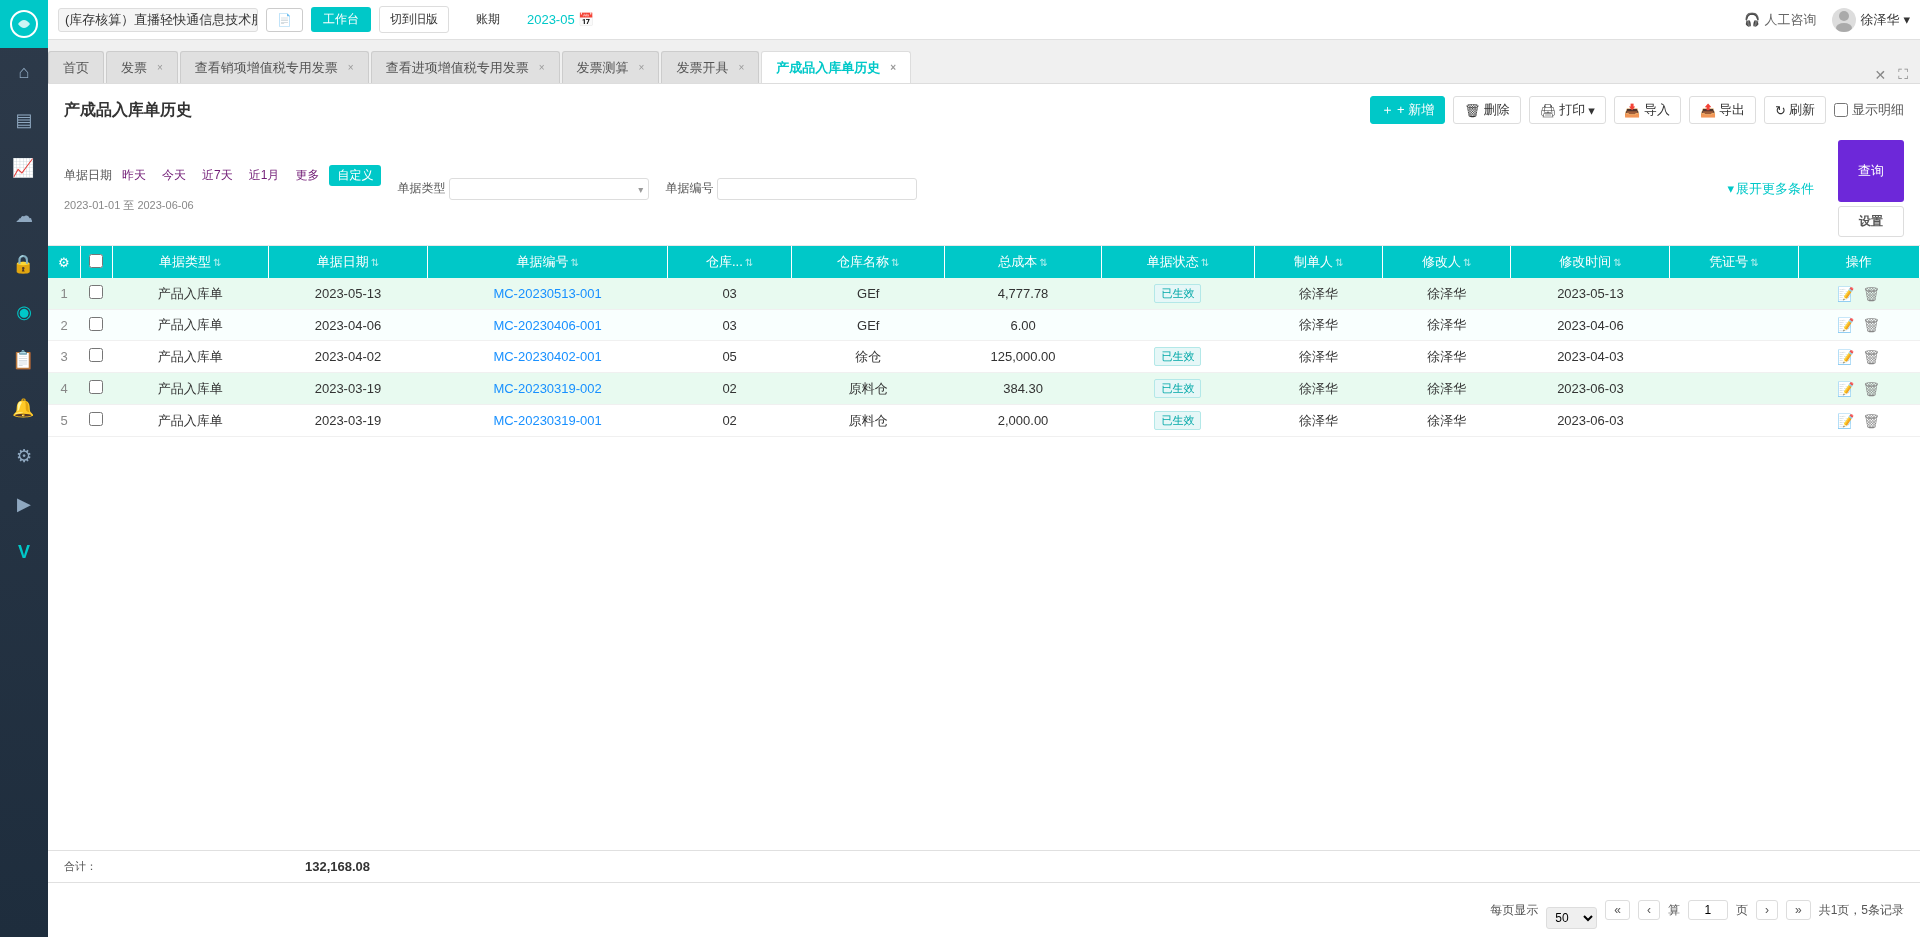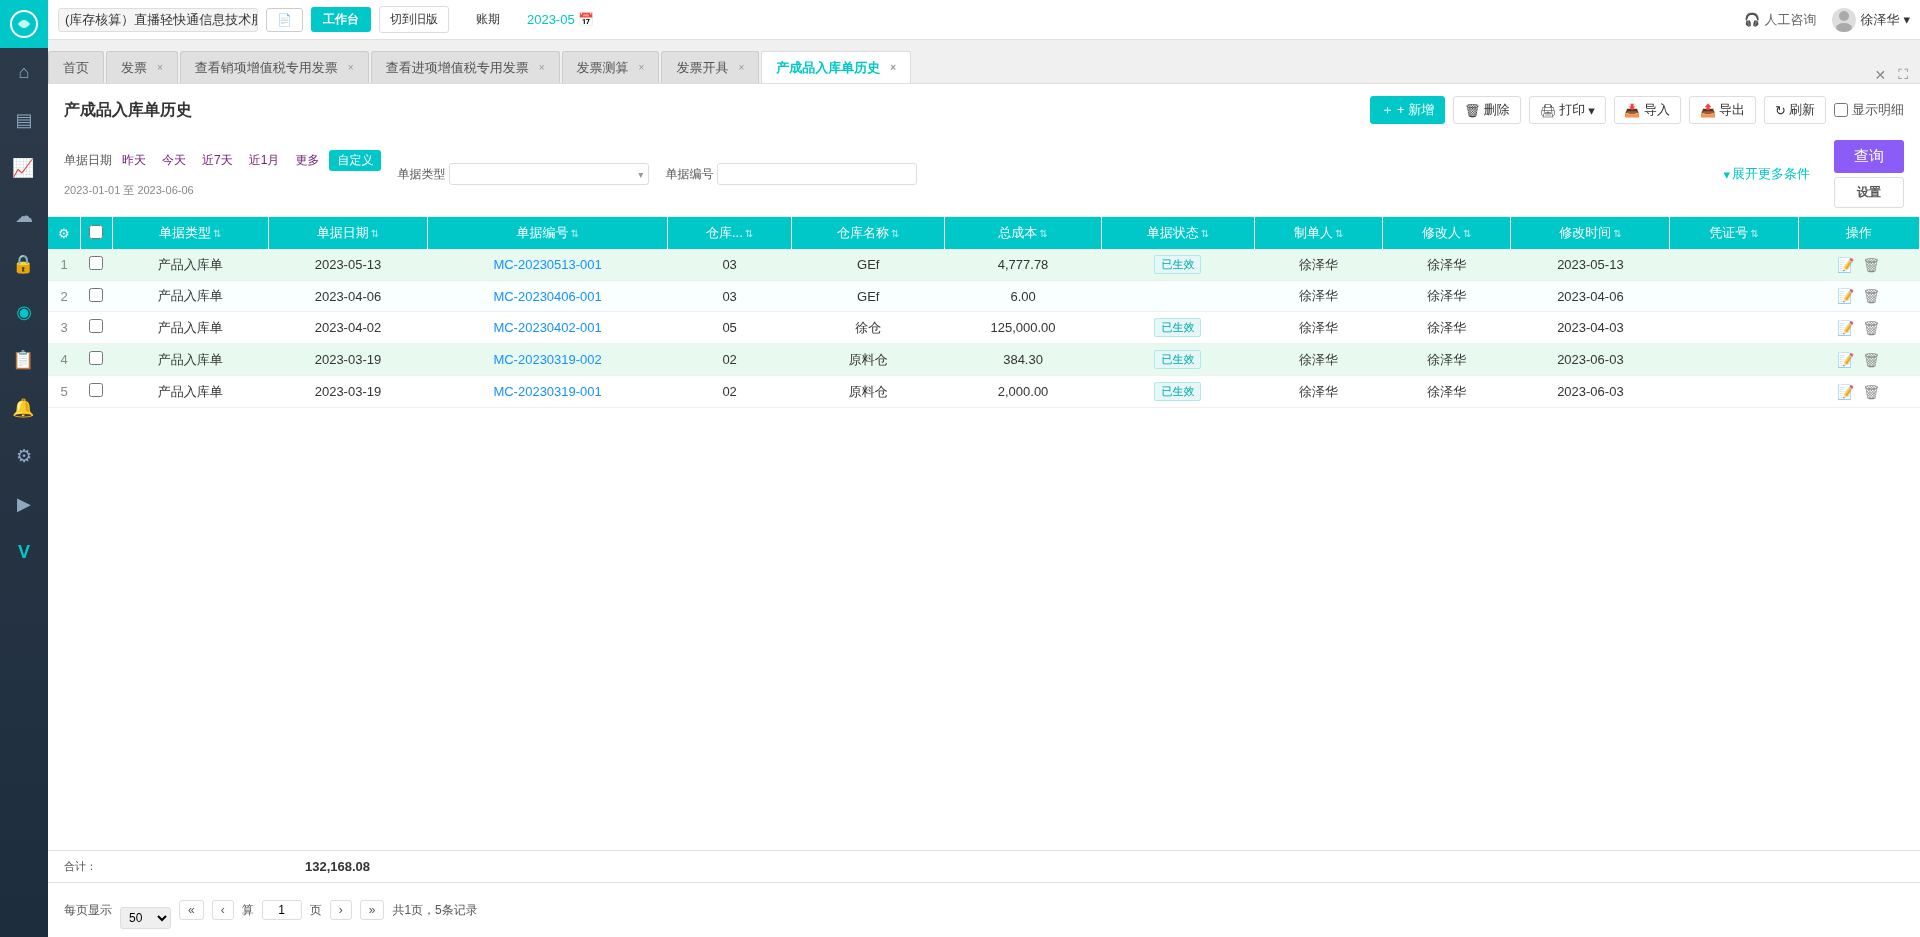--- a/index.html
+++ b/index.html
@@ -13,21 +13,21 @@
     .sidebar-item.active { color: #00c8c8; }
     .sidebar-icon { font-size: 18px; }
 
     
     .main { flex: 1; display: flex; flex-direction: column; overflow: hidden; }
 
     
     .topbar { height: 40px; background: #fff; border-bottom: 1px solid #e0e0e0; display: flex; align-items: center; padding: 0 10px; justify-content: space-between; flex-shrink: 0; }
     .topbar-left { display: flex; align-items: center; gap: 8px; }
     .company-select { display: flex; align-items: center; gap: 4px; font-size: 12px; color: #333; background: #f5f5f5; border: 1px solid #ddd; border-radius: 3px; padding: 2px 6px; cursor: pointer; max-width: 200px; overflow: hidden; white-space: nowrap; text-overflow: ellipsis; }
-    .topbar-btn { background: #00c8c8; color: #fff; border: none; border-radius: 3px; padding: 4px 12px; cursor: pointer; font-size: 12px; font-weight: bold; }
+    .topbar-btn { background: #00c8c8; color: #fff; border: none; border-radius: 3px; padding: 4px 12px; cursor: pointer; font-size: 12px; }
     .topbar-btn-outline { background: #fff; color: #333; border: 1px solid #ddd; border-radius: 3px; padding: 4px 10px; cursor: pointer; font-size: 12px; }
     .account-period { font-size: 12px; color: #333; margin-left: 19px; }
     .topbar-right { display: flex; align-items: center; gap: 16px; }
     .user-service { font-size: 12px; color: #666; display: flex; align-items: center; gap: 4px; cursor: pointer; }
     .user-name { font-size: 12px; color: #333; display: flex; align-items: center; gap: 4px; cursor: pointer; }
 
     
     .tabbar { height: 44px; background: #f0f0f0; display: flex; align-items: flex-end; padding: 0 0 0 0; flex-shrink: 0; border-bottom: 1px solid #ddd; }
     .tab { height: 32px; padding: 0 14px; display: flex; align-items: center; gap: 6px; cursor: pointer; font-size: 12px; color: #555; background: #e0e0e0; border: 1px solid #ccc; border-bottom: none; border-radius: 3px 3px 0 0; margin-right: 2px; white-space: nowrap; }
     .tab.active { background: #fff; color: #00c8c8; border-color: #ddd; font-weight: bold; }
@@ -50,21 +50,21 @@
     .filter-row { display: flex; align-items: center; gap: 16px; flex-wrap: wrap; }
     .filter-label { color: #555; font-size: 12px; white-space: nowrap; }
     .filter-date-btns { display: flex; align-items: center; gap: 4px; }
     .date-btn { padding: 2px 6px; border: none; background: none; cursor: pointer; font-size: 12px; color: #701a75; }
     .date-btn.custom { background: #00c8c8; color: #fff; border-radius: 3px; padding: 2px 8px; }
     .filter-date-range { font-size: 11px; color: #888; margin-top: 12px; }
     .filter-select { display: flex; align-items: center; gap: 4px; }
     .select-control { border: 1px solid #ddd; border-radius: 3px; padding: 3px 24px 3px 8px; font-size: 12px; color: #333; background: #fff; cursor: pointer; position: relative; min-width: 200px; appearance: none; }
     .filter-input { border: 1px solid #ddd; border-radius: 3px; padding: 3px 8px; font-size: 12px; color: #333; min-width: 200px; }
     .filter-expand { display: flex; align-items: center; gap: 2px; cursor: pointer; color: #00c8c8; font-size: 12px; margin-left: auto; }
-    .query-btn { background: #8b5cf6; color: #fff; border: none; border-radius: 3px; padding: 7px 20px; cursor: pointer; font-size: 15px; }
+    .query-btn { background: #6d28d9; color: #fff; border: none; border-radius: 3px; padding: 22px 20px; cursor: pointer; font-size: 13px; }
     .set-btn { background: #fff; color: #555; border: 1px solid #ddd; border-radius: 3px; padding: 6px 12px; cursor: pointer; font-size: 12px; font-weight: bold; }
     .filter-actions-col { display: flex; flex-direction: column; gap: 4px; margin-left: 8px; }
 
     
     .table-container { flex: 1; overflow: auto; padding: 0; }
     table { width: 100%; border-collapse: collapse; font-size: 12px; }
     thead tr { background: #00c8c8; color: #fff; }
     thead th { padding: 7px 8px; text-align: center; white-space: nowrap; border-right: 1px solid rgba(255,255,255,0.2); font-weight: normal; position: relative; }
     thead th .sort-icon { font-size: 10px; margin-left: 2px; opacity: 0.7; }
     tbody tr { border-bottom: 1px solid #f0f0f0; }
@@ -77,21 +77,21 @@
     .row-num { color: #888; }
     .checkbox { width: 14px; height: 14px; cursor: pointer; }
     .op-btn { background: none; border: none; cursor: pointer; color: #888; font-size: 14px; padding: 0 2px; }
 
     
     .table-footer { display: flex; align-items: center; padding: 8px 16px; border-top: 1px solid #e0e0e0; background: #fff; flex-shrink: 0; }
     .total-label { font-size: 11px; color: #555; margin-right: 8px; }
     .total-value-main { font-size: 13px; font-weight: bold; color: #333; margin-left: 200px; }
 
     
-    .pagination { display: flex; align-items: center; padding: 8px 16px; background: #fff; border-top: 1px solid #e0e0e0; flex-shrink: 0; gap: 8px; }
+    .pagination { display: flex; align-items: center; justify-content: flex-end; padding: 8px 16px; background: #fff; border-top: 1px solid #e0e0e0; flex-shrink: 0; gap: 8px; }
     .page-size-label { font-size: 12px; color: #555; }
     .page-size-select { border: 1px solid #ddd; border-radius: 3px; padding: 2px 4px; font-size: 12px; margin-top: 16px; }
     .page-nav-btn { border: 1px solid #ddd; background: #fff; border-radius: 3px; padding: 2px 8px; cursor: pointer; font-size: 12px; color: #555; }
     .page-nav-btn:disabled { color: #ccc; cursor: default; }
     .page-input { border: 1px solid #ddd; border-radius: 3px; padding: 2px 4px; width: 40px; text-align: center; font-size: 12px; }
     .page-info { font-size: 12px; color: #555; }
 
     
     .display-detail { display: flex; align-items: center; gap: 4px; font-size: 12px; color: #555; }
 

